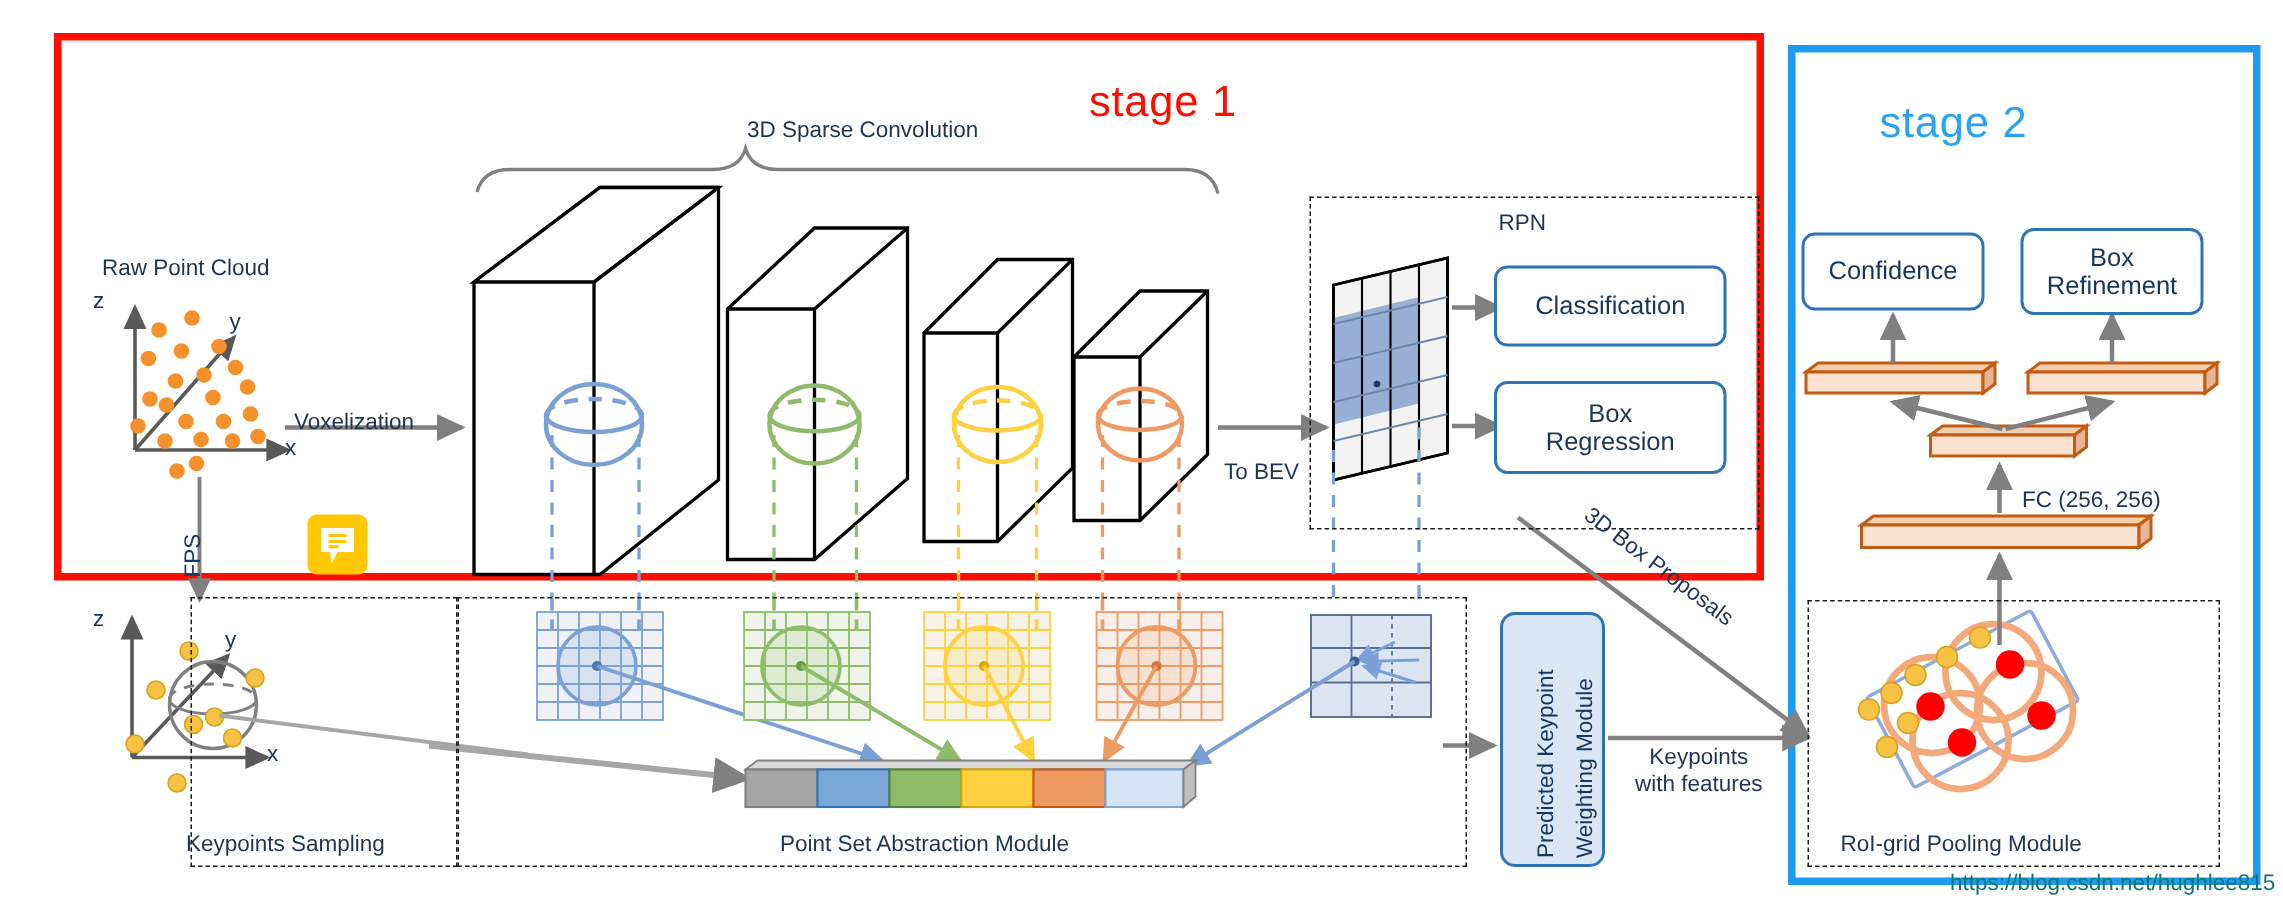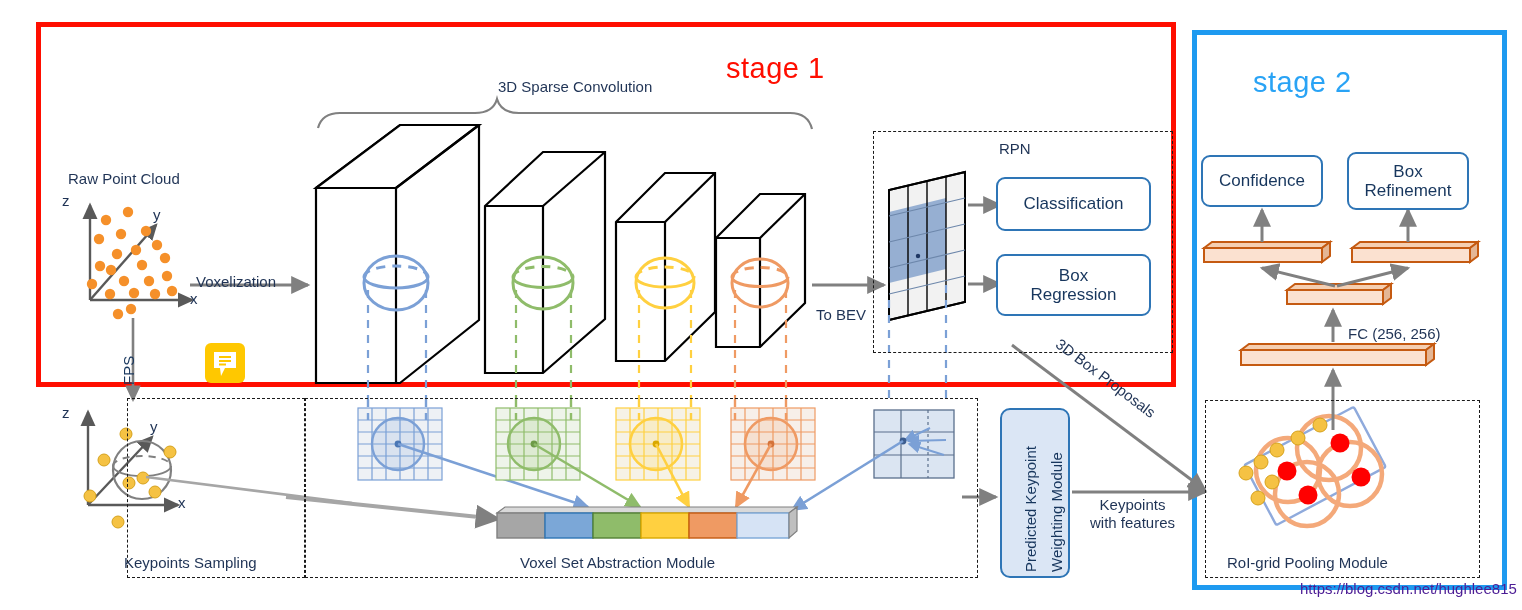--- a/index.html
+++ b/index.html
@@ -10,21 +10,21 @@
   #stage1-panel{left:36px;top:22px;width:1140px;height:365px;border:5px solid #ff0e00;box-sizing:border-box;}
   #stage2-panel{left:1192px;top:30px;width:315px;height:560px;border:5px solid #1e9af0;box-sizing:border-box;}
   .stage-title{position:absolute;font-size:29px;font-weight:400;letter-spacing:.5px;}
   #stage1-title{left:726px;top:52px;color:#ff0e00;}
   #stage2-title{left:1253px;top:66px;color:#29a3f5;}
   .dashbox{position:absolute;border:1.6px dashed #1a1a1a;box-sizing:border-box;}
   .roundbox{position:absolute;border:2px solid #2e75b6;border-radius:9px;box-sizing:border-box;
             display:flex;align-items:center;justify-content:center;text-align:center;
             font-size:17px;color:#17365d;line-height:1.12;background:#fff;}
   svg{position:absolute;left:0;top:0;overflow:visible;}
-  #wm{position:absolute;left:1300px;top:580px;font-size:15px;color:#4c1d95;white-space:nowrap;}
+  #wm{position:absolute;left:1300px;top:580px;font-size:15px;color:#0f766e;white-space:nowrap;}
   .vtext{position:absolute;transform:rotate(-90deg);transform-origin:left top;white-space:nowrap;font-size:15px;color:#17365d;}
   .pkw{position:absolute;left:1000px;top:408px;width:70px;height:170px;background:#dbe6f5;
        border:2px solid #2e75b6;border-radius:10px;box-sizing:border-box;}
 </style>
 </head>
 <body>
 
 <div class="abs" id="stage1-panel"></div>
 <div class="stage-title" id="stage1-title">stage 1</div>
 
@@ -367,21 +367,21 @@
 <div class="lbl" style="left:190px;top:290px;">x</div>
 <div class="lbl" style="left:196px;top:273px;">Voxelization</div>
 <div class="vtext" style="left:120px;top:385px;font-size:15px;">FPS</div>
 <div class="lbl" style="left:498px;top:78px;">3D Sparse Convolution</div>
 <div class="lbl" style="left:816px;top:258px;margin-top:48px;">To BEV</div>
 <div class="lbl" style="left:999px;top:140px;">RPN</div>
 <div class="lbl" style="left:62px;top:404px;">z</div>
 <div class="lbl" style="left:150px;top:418px;">y</div>
 <div class="lbl" style="left:178px;top:494px;">x</div>
 <div class="lbl" style="left:124px;top:554px;">Keypoints Sampling</div>
-<div class="lbl" style="left:520px;top:554px;">Voxel Set Abstraction Module</div>
+<div class="lbl" style="left:520px;top:554px;">Point Set Abstraction Module</div>
 <div class="lbl" style="left:1090px;top:496px;white-space:pre-line;line-height:1.2;text-align:center;">Keypoints
 with features</div>
 <div class="lbl" style="left:1063px;top:335px;transform:rotate(37deg);transform-origin:left top;">3D Box Proposals</div>
 <div class="lbl" style="left:1227px;top:554px;">RoI-grid Pooling Module</div>
 <div class="lbl" style="left:1348px;top:325px;">FC (256, 256)</div>
 
 <div class="abs" style="left:205px;top:343px;width:40px;height:40px;background:#ffc800;border-radius:6px;">
   <svg width="40" height="40" viewBox="0 0 40 40" style="position:absolute;left:0;top:0;">
     <path d="M9,9 L31,9 L31,25 L20,25 L16,33 L15,25 L9,25 Z" fill="#ffffff"></path>
     <line x1="14" y1="14" x2="26" y2="14" stroke="#ffc800" stroke-width="2"></line>

